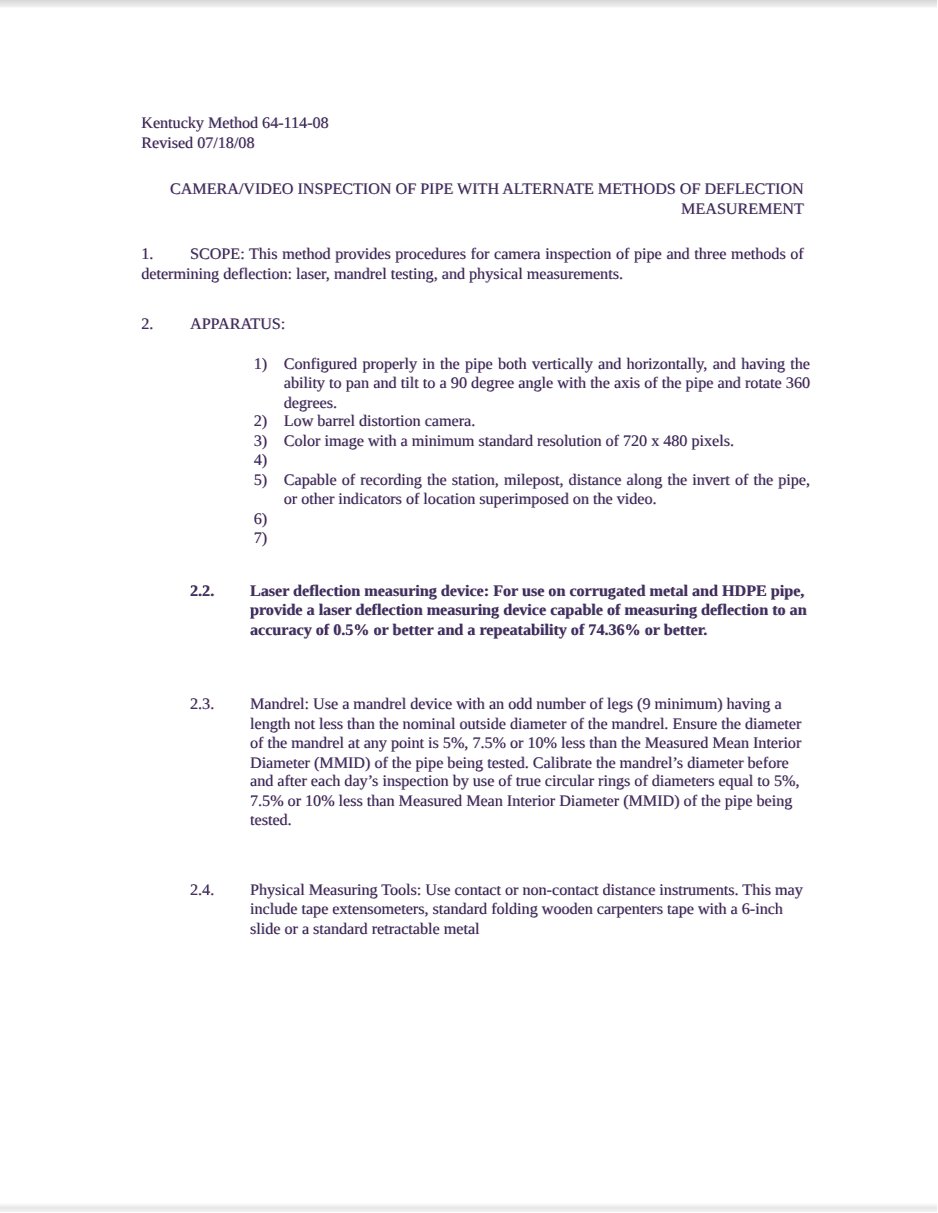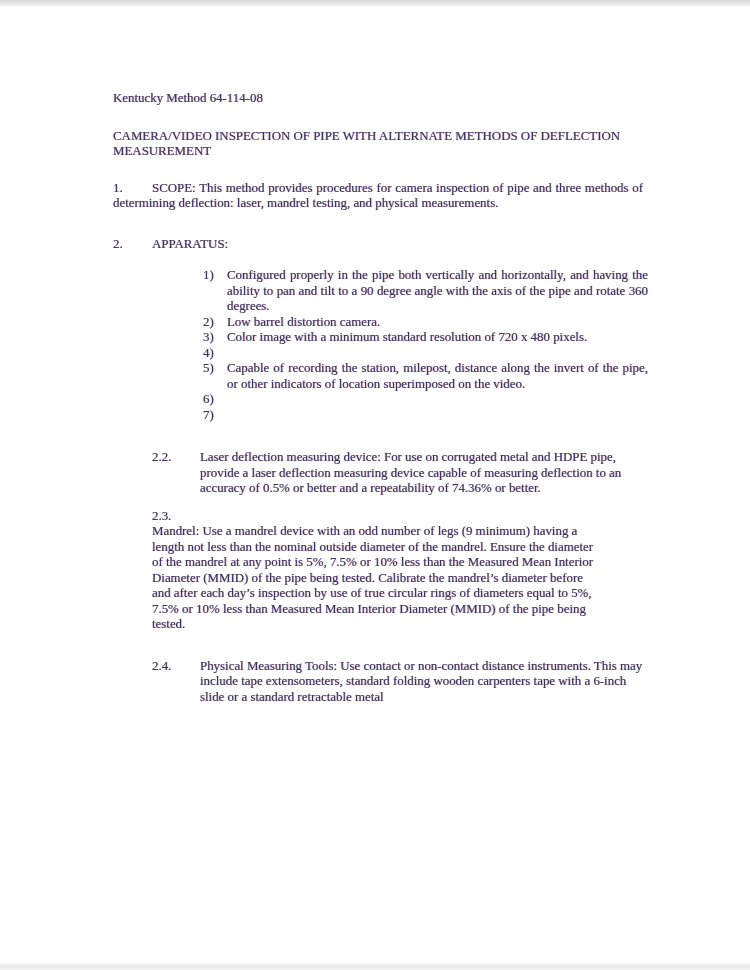--- a/index.html
+++ b/index.html
@@ -30,55 +30,56 @@
     padding: 91px 16px 0 113px;
     
     text-shadow: 0.6px 0 rgba(153, 45, 50, 0.38), -0.5px 0 rgba(45, 60, 140, 0.28);
     filter: blur(0.22px);
   }
 
   .head { margin-bottom: 22px; }
 
   .title {
     width: 530px;
-    text-align: left;
+    text-align: right;
     margin-bottom: 21px;
   }
 
   .para {
     width: 530px;
     text-align: justify;
   }
   .para-scope { margin-bottom: 25px; }
   .para-apparatus { margin-bottom: 16px; }
   .pnum { display: inline-block; width: 39px; }
 
   .sub { display: flex; margin-left: 39px; }
   .snum { width: 48px; flex: none; }
   .stext { width: 446px; }
   .sub-21 { margin-bottom: 20px; }
   .sub-21 .stext { width: 443px; text-align: justify; }
-  .sub-22 { margin-bottom: 12px; }
-  .sub-23 { margin-bottom: 26px; flex-direction: column; }
+  .sub-22 { margin-bottom: 44px; font-weight: bold; }
+  .sub-23 { margin-bottom: 40px; }
 
   .features { margin-left: 90px; margin-bottom: 27px; }
   .feat { display: flex; }
   .fnum { width: 24px; flex: none; }
   .ftext { width: 421px; text-align: justify; }
 </style>
 </head>
 <body>
 
 <div class="screen">
   <div class="edge-top"></div>
 
   <div class="doc">
 
     <div class="head">
       <div class="head-line">Kentucky Method 64-114-08</div>
+      <div class="head-line">Revised 07/18/08</div>
     </div>
 
     <div class="title">CAMERA/VIDEO INSPECTION OF PIPE WITH ALTERNATE METHODS OF DEFLECTION MEASUREMENT</div>
 
     <div class="para para-scope">
       <span class="pnum">1.</span><span>SCOPE: This method provides procedures for camera inspection of pipe and three methods of determining deflection: laser, mandrel testing, and physical measurements.</span>
     </div>
 
     <div class="para para-apparatus">
       <span class="pnum">2.</span><span>APPARATUS:</span>

